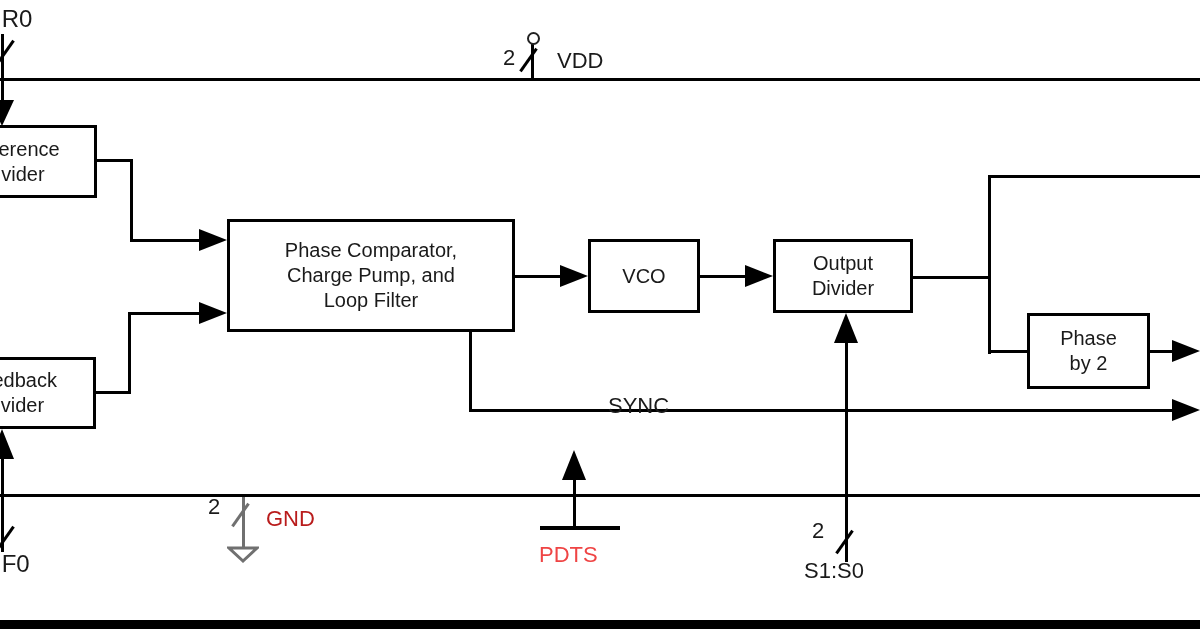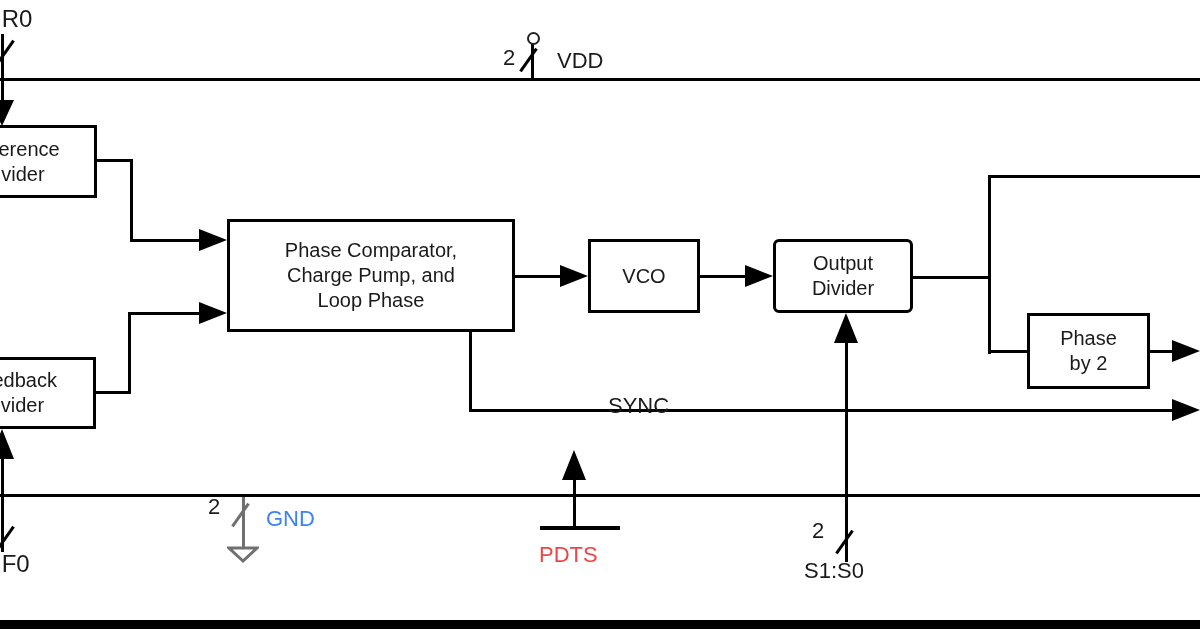--- a/index.html
+++ b/index.html
@@ -36,21 +36,21 @@
 
   <div class="wire" style="left:531px;top:44px;width:3px;height:35px;"></div>
   <div class="pin-circle" style="left:527px;top:32px;"></div>
   <div class="slash" style="left:527px;top:46px;"></div>
   <div class="label" style="left:503px;top:45px;">2</div>
   <div class="label" style="left:557px;top:48px;text-align:right;">VDD</div>
 
   <div class="wire muted" style="left:242px;top:497px;width:3px;height:52px;"></div>
   <div class="slash muted" style="left:239px;top:501px;"></div>
   <div class="label" style="left:208px;top:494px;">2</div>
-  <div class="label" style="left:266px;top:506px;color:#3b82f6;">GND</div>
+  <div class="label" style="left:266px;top:506px;color:#b91c1c;">GND</div>
   <svg class="gnd-svg" style="left:227px;top:546px;" width="32" height="18" viewBox="0 0 32 18">
     <polygon points="2,2 30,2 16,15" fill="none" stroke="#707070" stroke-width="3"></polygon>
   </svg>
 
   <div class="label" style="left:-5px;top:5px;font-size:24px;">:R0</div>
   <div class="wire" style="left:1px;top:34px;width:3px;height:72px;"></div>
   <div class="slash" style="left:4px;top:38px;"></div>
   <div class="arr arr-d" style="left:-10px;top:100px;"></div>
 
   <div class="label" style="left:-5px;top:550px;font-size:24px;">:F0</div>
@@ -64,28 +64,28 @@
   </div>
 
   <div class="box" style="left:-70px;top:357px;width:166px;height:72px;">
     <div>Feedback</div>
     <div>Divider</div>
   </div>
 
   <div class="box" style="left:227px;top:219px;width:288px;height:113px;">
     <div>Phase Comparator,</div>
     <div>Charge Pump, and</div>
-    <div>Loop Phase</div>
+    <div>Loop Filter</div>
   </div>
 
   <div class="box" style="left:588px;top:239px;width:112px;height:74px;">
     <div>VCO</div>
   </div>
 
-  <div class="box" style="left:773px;top:239px;width:140px;height:74px;border-radius:6px;">
+  <div class="box" style="left:773px;top:239px;width:140px;height:74px;">
     <div>Output</div>
     <div>Divider</div>
   </div>
 
   <div class="box" style="left:1027px;top:313px;width:123px;height:76px;">
     <div>Phase</div>
     <div>by 2</div>
   </div>
 
   <div class="wire" style="left:97px;top:159px;width:36px;height:3px;"></div>

